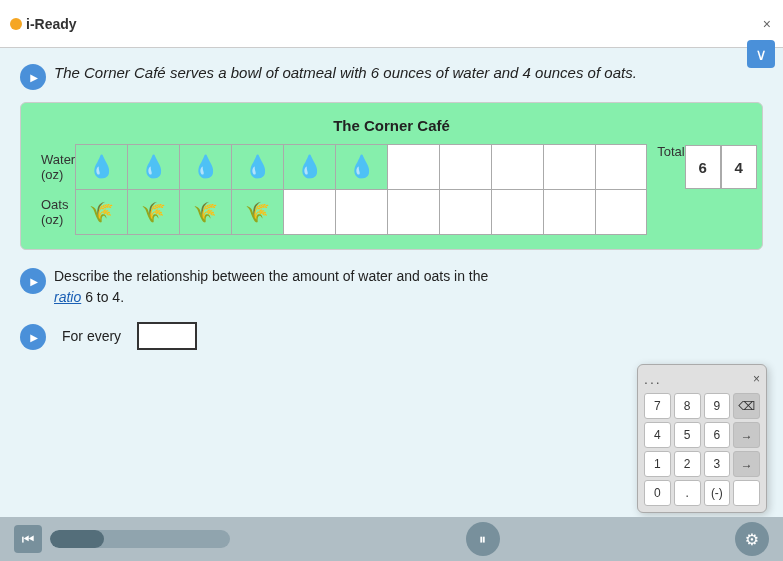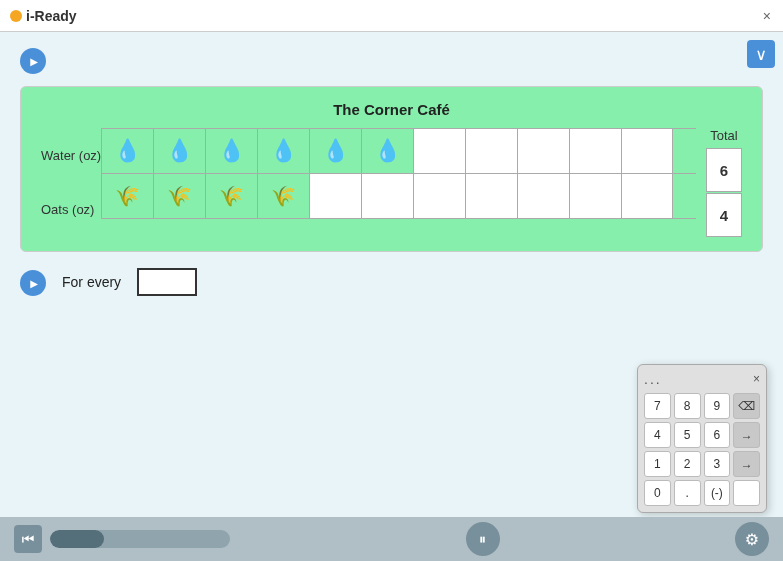--- a/index.html
+++ b/index.html
@@ -12,21 +12,21 @@
       position: relative;
     }
 
     
     .header {
       background: #fff;
       border-bottom: 1px solid #ccc;
       display: flex;
       align-items: center;
       justify-content: center;
-      height: 32px;
+      height: 48px;
       position: relative;
     }
     .header-logo {
       position: absolute;
       left: 10px;
       display: flex;
       align-items: center;
       gap: 4px;
       font-weight: bold;
       font-size: 14px;
@@ -160,21 +160,20 @@
       font-size: 20px;
     }
     .grid-cell:last-child {
       border-right: 1px solid #aaa;
     }
     .grid-cell.empty {
       background: #fff;
     }
     .total-col {
       display: flex;
-      flex-direction: column;
       margin-left: 10px;
     }
     .total-header {
       font-size: 13px;
       color: #333;
       text-align: center;
       margin-bottom: 4px;
     }
     .total-cell {
       width: 36px;
@@ -370,20 +369,21 @@
 </div>
 
 <div class="chevron-btn">
   <span>∨</span>
 </div>
 
 <div class="main">
 
   <div class="question-row">
     <div class="audio-btn"></div>
+    <span class="question-text">The Corner Café serves a bowl of oatmeal with 6 ounces of water and 4 ounces of oats.</span>
   </div>
 
   <div class="table-container">
     <div class="table-title">The Corner Café</div>
     <div class="table-inner">
       <div class="table-labels">
         <span class="table-label">Water (oz)</span>
         <span class="table-label">Oats (oz)</span>
       </div>
       <div class="grid-area">
@@ -437,20 +437,31 @@
         </div>
       </div>
       <div class="total-col">
         <div class="total-header">Total</div>
         <div class="total-cell">6</div>
         <div class="total-cell">4</div>
       </div>
     </div>
   </div>
 
+  <div class="describe-section">
+    <div class="describe-row">
+      <div class="audio-btn"></div>
+      <div class="describe-text">
+        <span>Describe the relationship between the amount of water and oats in the</span>
+        <br>
+        <span class="ratio-link">ratio</span>
+        <span> </span><span>6 to 4.</span>
+      </div>
+    </div>
+  </div>
 
   <div class="for-every-row">
     <div class="audio-btn"></div>
     <span class="for-every-text">For every</span>
     <input class="input-box" type="text" value="" style="">
   </div>
 
 </div>
 
 <div class="calculator">

